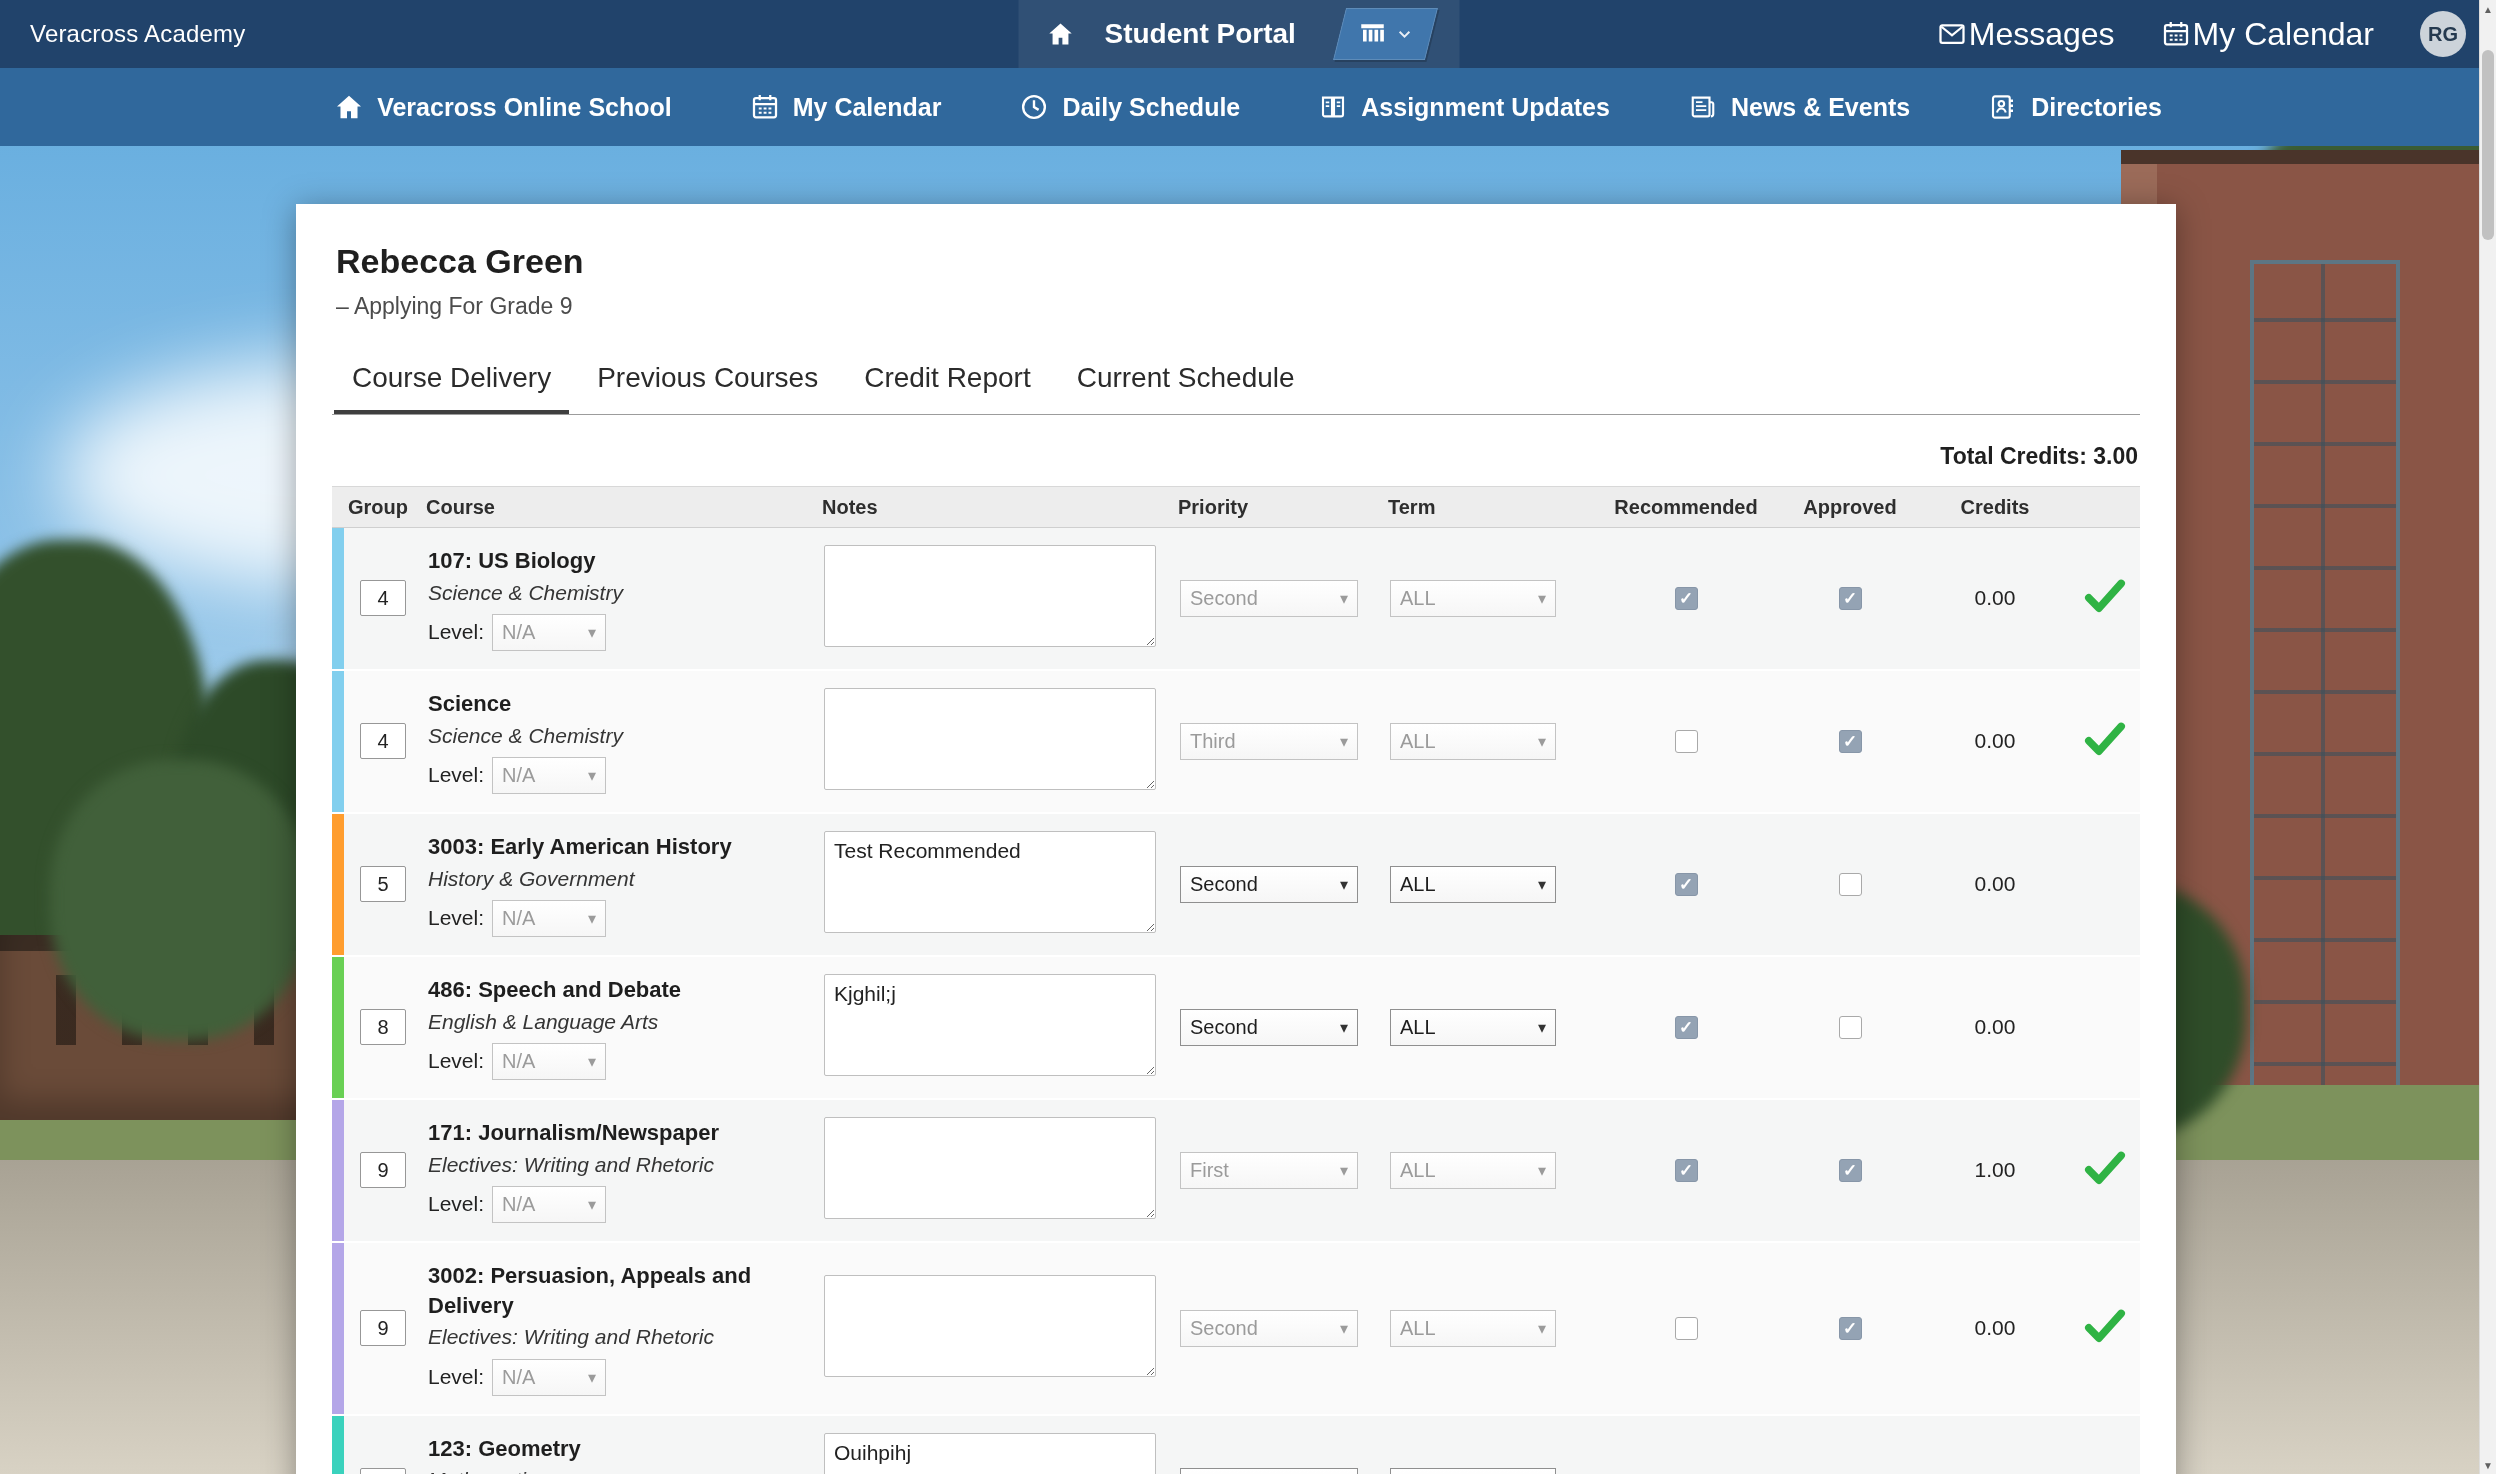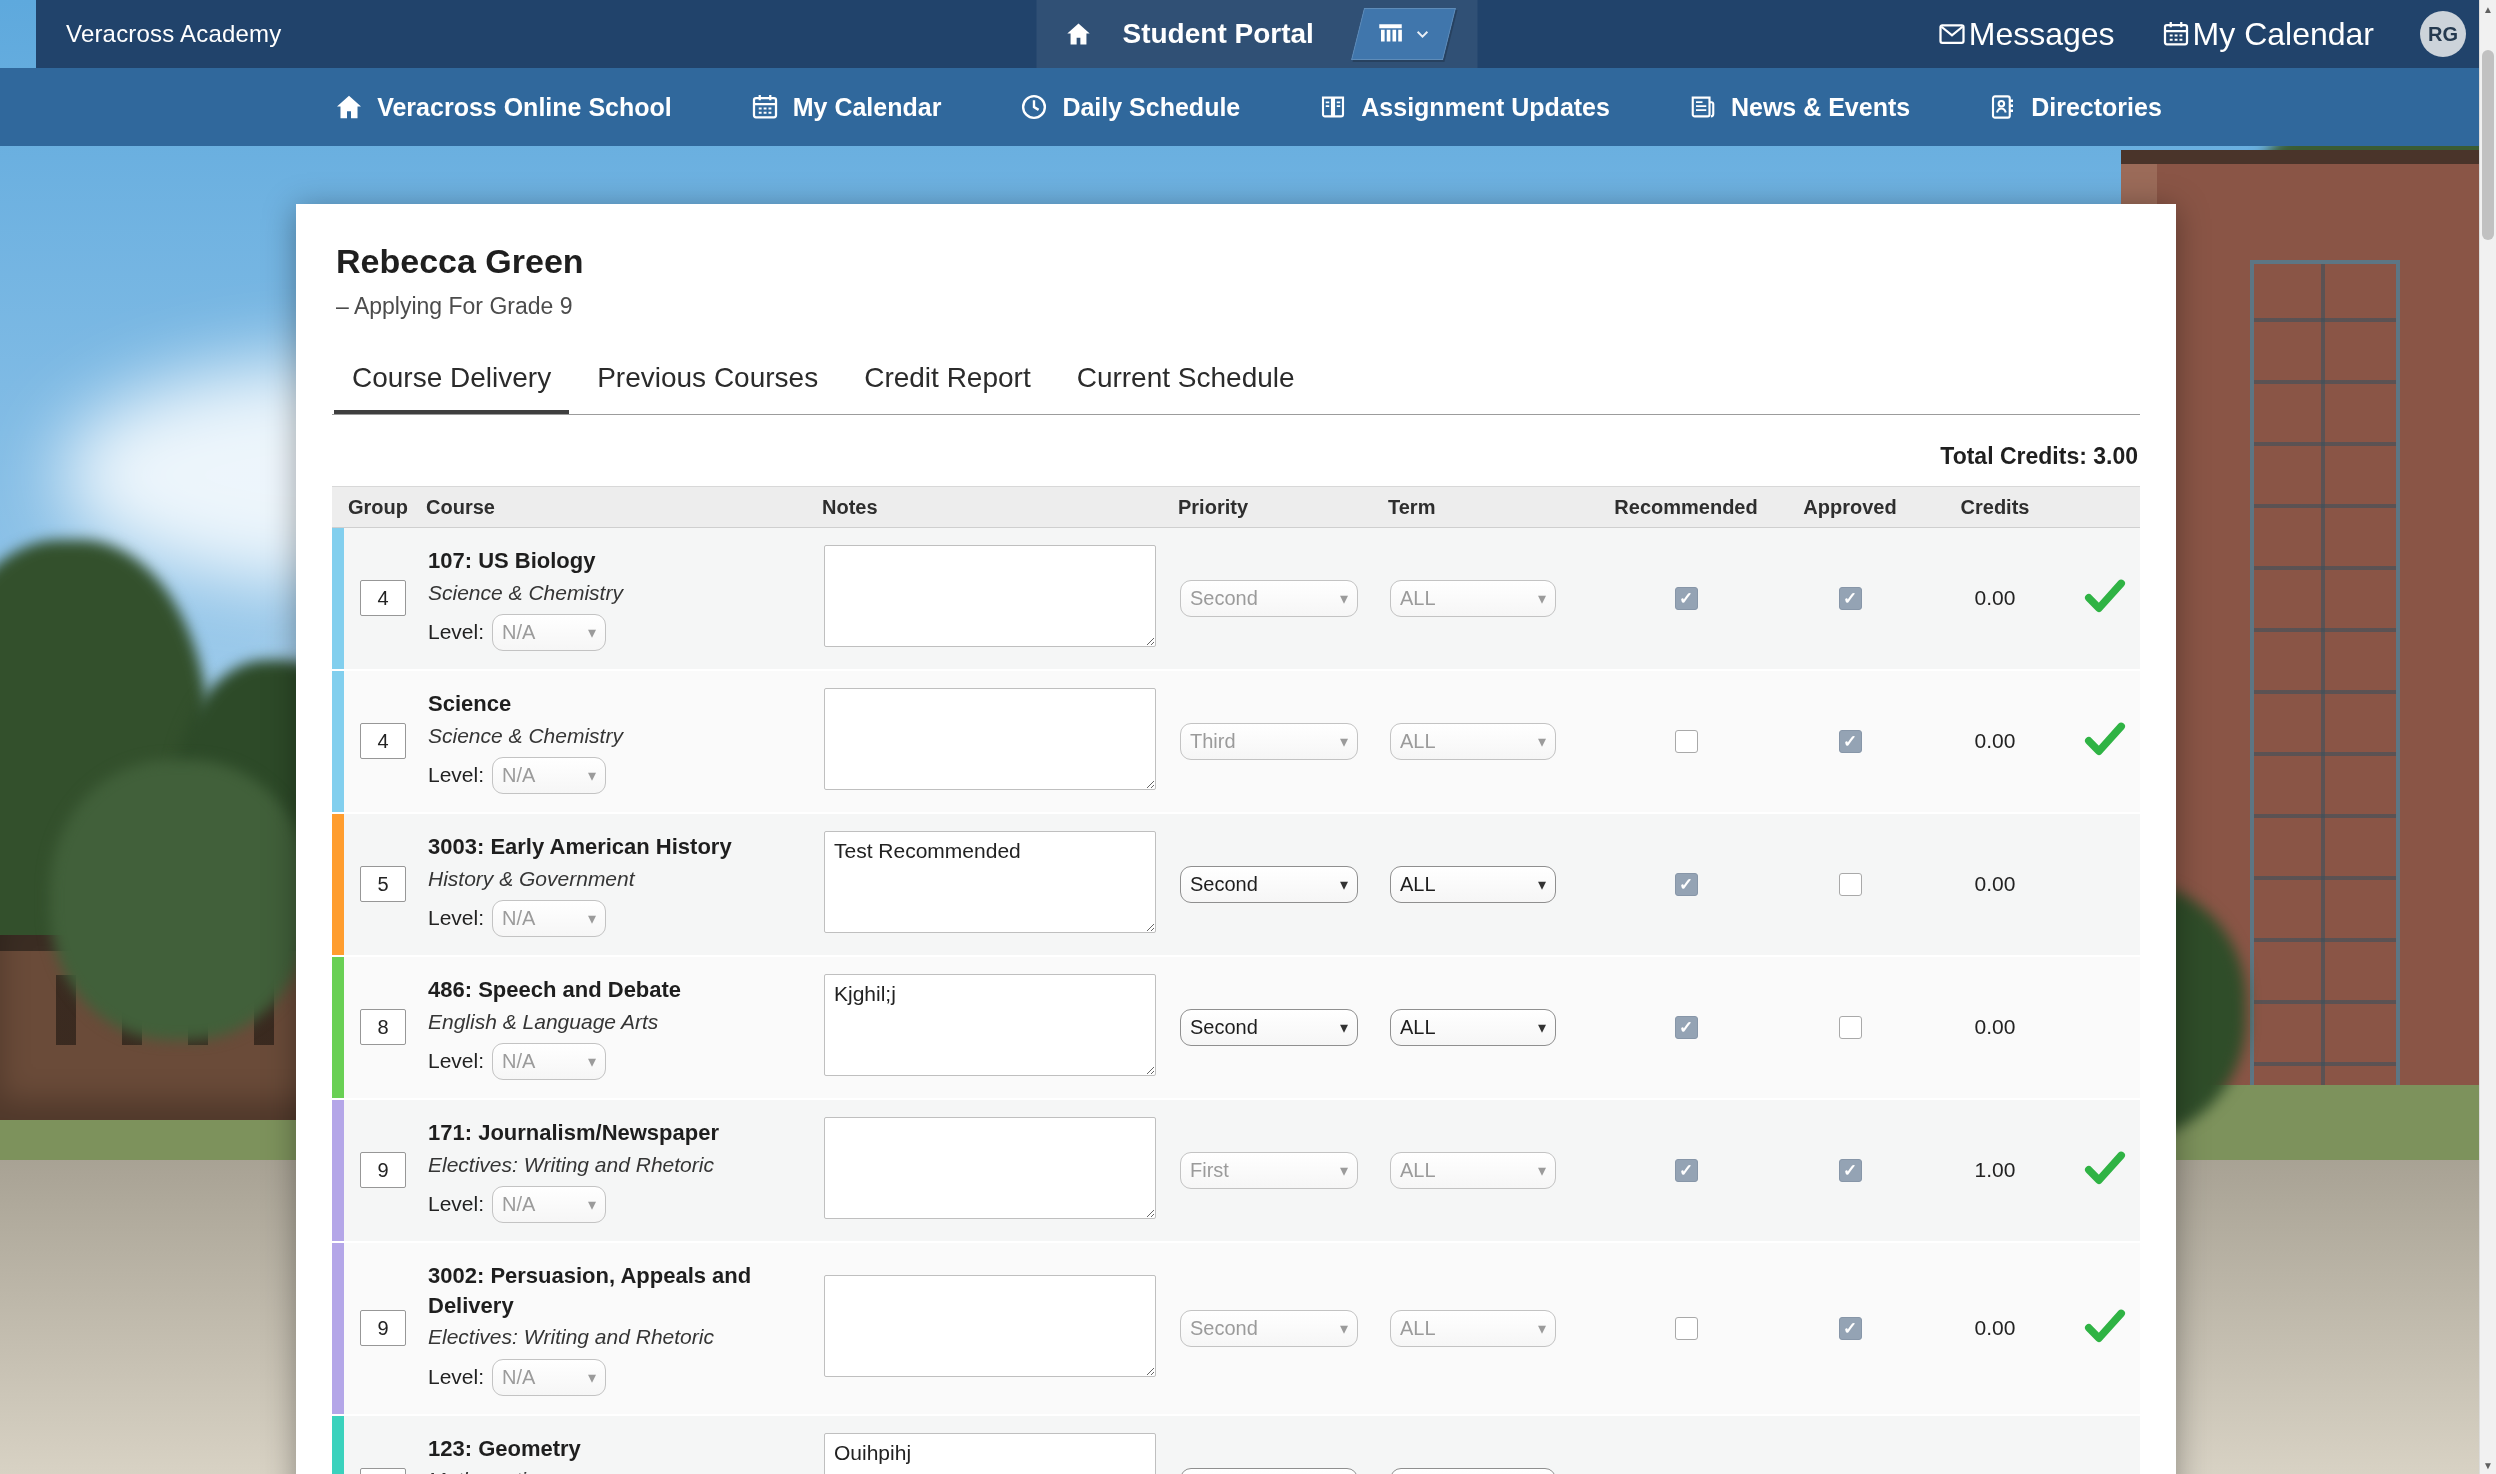--- a/index.html
+++ b/index.html
@@ -32,21 +32,21 @@
     background: linear-gradient(90deg, #9b6b59 0 36px, #8a5546 36px);
     box-shadow: inset 0 14px 0 #4a342a; }
   .glass { position: absolute; right: 96px; top: 260px; width: 150px; height: 930px;
     background: linear-gradient(180deg, #c3d5de, #a9bfcb);
     box-shadow: inset 0 0 0 4px #5d7684;
     background-image: repeating-linear-gradient(180deg, transparent 0 58px, rgba(60,80,92,.6) 58px 62px),
       repeating-linear-gradient(90deg, transparent 0 71px, rgba(60,80,92,.6) 71px 75px); }
 
   
   .topbar { position: relative; z-index: 40; height: 68px; background: #21436b; color: #fff;
-    display: flex; align-items: center; padding: 0 30px; margin-left: 36px; }
+    display: flex; align-items: center; padding: 0 30px; }
   .brand { font-size: 24px; letter-spacing: .2px; }
   .portal { position: absolute; left: 50%; transform: translateX(-52%); height: 100%;
     display: flex; align-items: center; gap: 30px; padding: 0 28px;
     background: rgba(255,255,255,.07); cursor: pointer; }
   .portal-title { font-size: 28px; font-weight: 700; white-space: nowrap; }
   .icon { display: inline-flex; align-items: center; justify-content: center; color: #fff; }
   .icon svg { width: 100%; height: 100%; display: block; }
   .i28 { width: 28px; height: 28px; } .i30 { width: 30px; height: 30px; }
   .logo-chip { margin-left: 14px; width: 92px; height: 52px; background: #4076ac;
     transform: skewX(-14deg); display: flex; align-items: center; justify-content: center; gap: 8px;
@@ -95,21 +95,21 @@
     display: flex; align-items: center; justify-content: center; font-size: 20px; color: #222; }
   .course-name { font-size: 22px; font-weight: 700; color: #1e1e1e; line-height: 1.35; }
   .course-subject { font-size: 21px; font-style: italic; color: #353535; margin-top: 3px; line-height: 1.3; }
   .level-line { display: flex; align-items: center; gap: 8px; margin-top: 8px; font-size: 21px; color: #222; }
   .notes { width: 332px; height: 102px; border: 1px solid #bfbfbf; background: #fff; resize: both;
     font-family: "Liberation Sans", sans-serif; font-size: 21px; color: #222; padding: 7px 9px;
     align-self: center; border-radius: 2px; }
   .vcenter { align-self: center; }
   .ccenter { align-self: center; justify-self: center; padding: 0; }
   .sel { display: inline-flex; align-items: center; justify-content: space-between; height: 37px;
-    border: 1px solid #8f8f8f; border-radius: 11px; background: linear-gradient(#fff, #f6f6f6);
+    border: 1px solid #8f8f8f; border-radius: 0; background: linear-gradient(#fff, #f6f6f6);
     font-size: 20px; color: #1e1e1e; padding: 0 9px; cursor: pointer; white-space: nowrap; }
   .sel-sm { width: 114px; } .sel-md { width: 178px; } .sel-term { width: 166px; }
   .sel-arrow { font-size: 16px; color: #333; margin-left: 10px; }
   .sel.disabled { color: #9b9b9b; border-color: #c3c3c3; }
   .sel.disabled .sel-arrow { color: #9b9b9b; }
   .checkbox { width: 23px; height: 23px; border: 1px solid #a9a9a9; border-radius: 3px; background: #fff;
     display: flex; align-items: center; justify-content: center; cursor: pointer; }
   .checkbox.checked { background: #94a3b4; border-color: #8796a8; }
   .checkbox.checked::after { content: "✓"; color: #fff; font-size: 17px; font-weight: 700; line-height: 1; }
   .credits { font-size: 21px; color: #222; }

